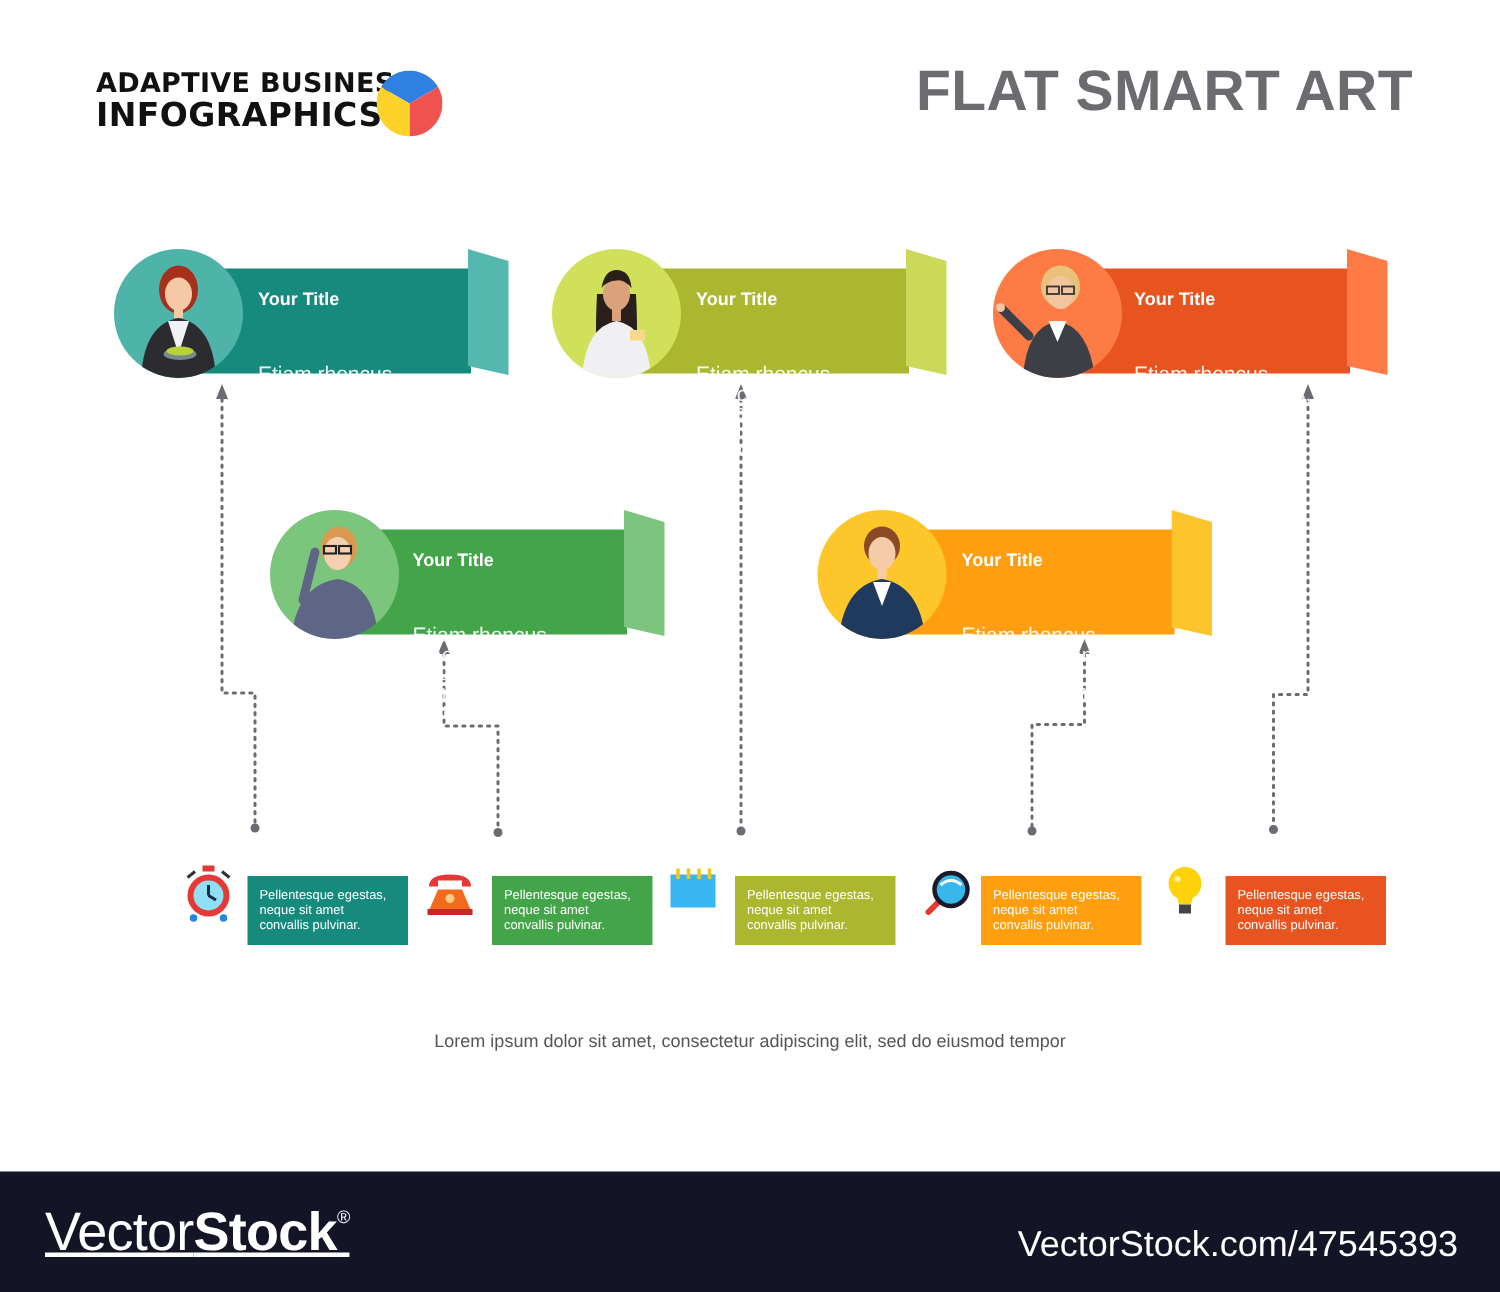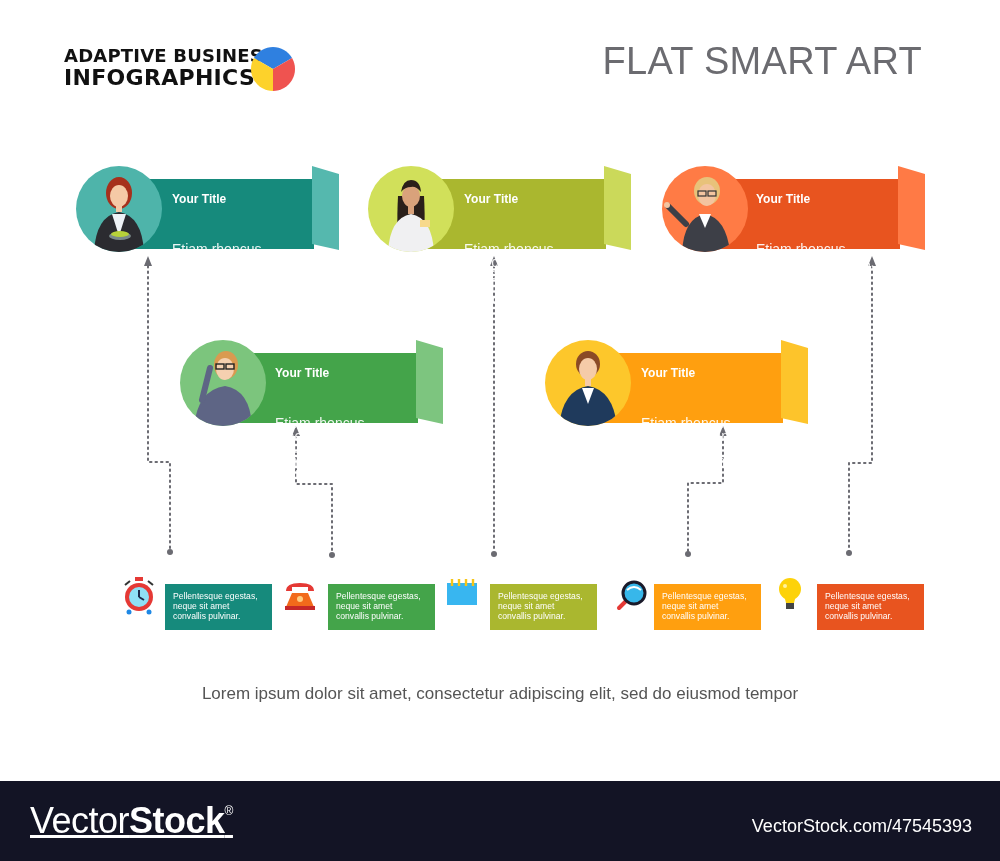--- a/index.html
+++ b/index.html
@@ -2,37 +2,37 @@
 <html><head>
 <meta charset="utf-8">
 <style>
   html, body { margin: 0; padding: 0; }
   body { width: 1000px; height: 861px; background: #ffffff; position: relative; overflow: hidden; font-family: "Liberation Sans", sans-serif; }
   .abs { position: absolute; }
   .brand-title { left: 64px; top: 47px; font-family: "DejaVu Sans", sans-serif; font-weight: bold; color: #111; line-height: 1.05; }
   .brand-title .l1 { font-size: 18px; letter-spacing: 0.2px; }
   .brand-title .l2 { font-size: 22px; letter-spacing: 0.3px; }
   .pie { left: 251px; top: 47px; width: 44px; height: 44px; }
-  .main-title { right: 78px; top: 40px; font-size: 38px; color: #6b6b70; letter-spacing: 0.3px; }
+  .main-title { right: 58px; top: 40px; font-size: 38px; color: #6b6b70; letter-spacing: 0.3px; font-weight: bold; }
   svg.connectors { left: 0; top: 0; }
   .card { position: absolute; height: 84px; }
   .card .band { position: absolute; top: 13px; height: 70px; }
   .card .fold { position: absolute; top: 0; }
   .card .circle { position: absolute; top: 0; width: 86px; height: 86px; border-radius: 50%; overflow: hidden; }
   .card .txt { position: absolute; top: 26px; color: #fff; }
   .card .ttl { font-size: 12px; font-weight: bold; margin-bottom: 5px; }
   .card .desc { font-size: 14px; line-height: 12.5px; color: rgba(255,255,255,0.92); margin-top: 37px; }
   .sbox { position: absolute; top: 584px; width: 107px; height: 46px; color: #fff; font-size: 8.6px; line-height: 10px; box-sizing: border-box; padding: 7px 8px; }
   .icon { position: absolute; top: 575px; width: 36px; height: 40px; }
-  .footer-text { left: 0; width: 1000px; top: 683px; text-align: center; font-size: 17px; line-height: 22px; color: #555; }
+  .footer-text { left: 0; width: 1000px; top: 683px; text-align: center; font-size: 12px; line-height: 22px; color: #555; }
   .bar { left: 0; top: 781px; width: 1000px; height: 80px; background: #131425; }
   .logo { left: 30px; top: 800px; color: #fff; font-size: 36px; font-family: "Liberation Sans", sans-serif; letter-spacing: -0.5px; text-decoration: underline; }
   .logo b { font-weight: bold; }
   .logo sup { font-size: 12px; vertical-align: top; position: relative; top: 4px; }
-  .bar-url { right: 28px; top: 816px; color: #fff; font-size: 18px; }
+  .bar-url { right: 28px; top: 816px; color: #fff; font-size: 24px; }
 </style>
 </head>
 <body>
 
 <div class="abs brand-title">
   <div class="l1">ADAPTIVE BUSINESS</div>
   <div class="l2">INFOGRAPHICS</div>
 </div>
 <svg class="abs pie" viewBox="-22 -22 44 44">
   <path d="M0 0 L-19.05 -11 A22 22 0 0 1 19.05 -11 Z" fill="#2f80e0"></path>

